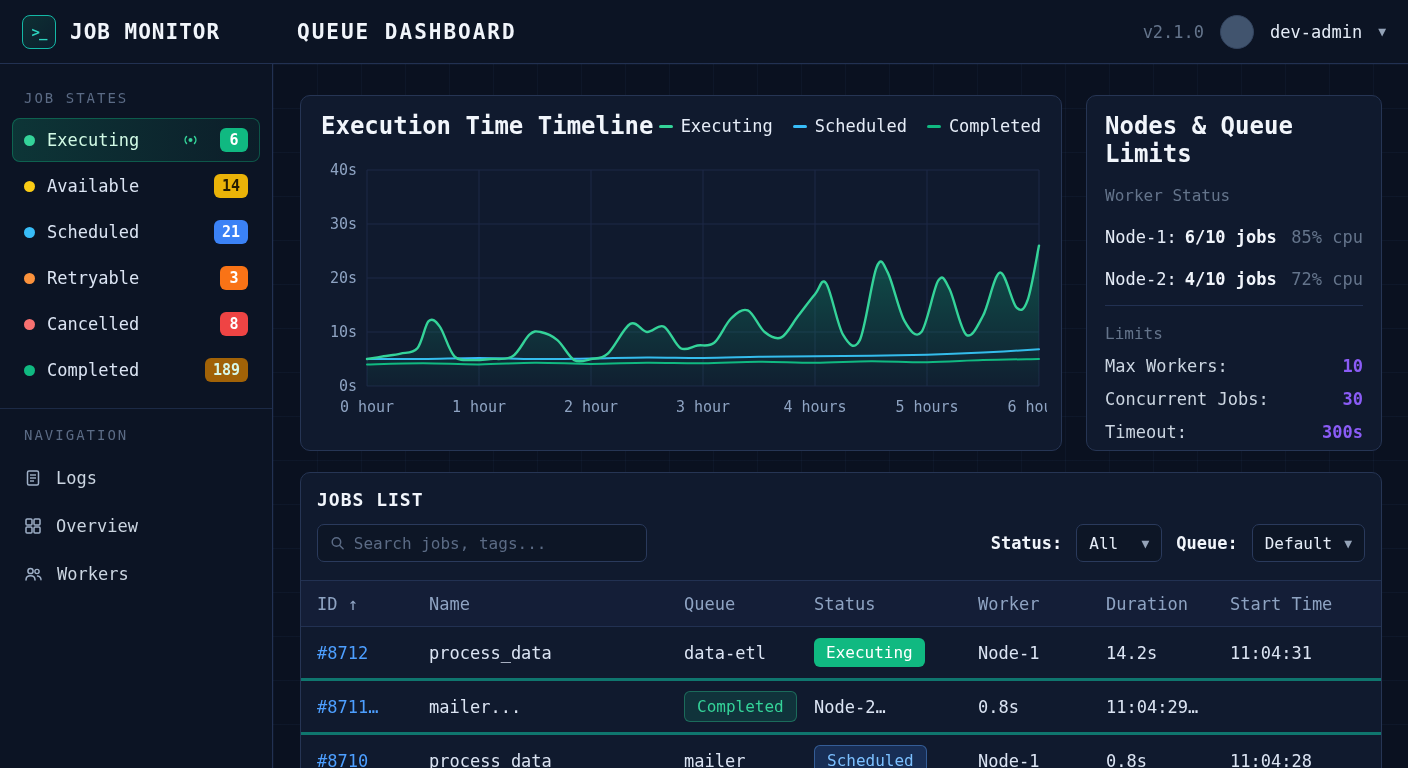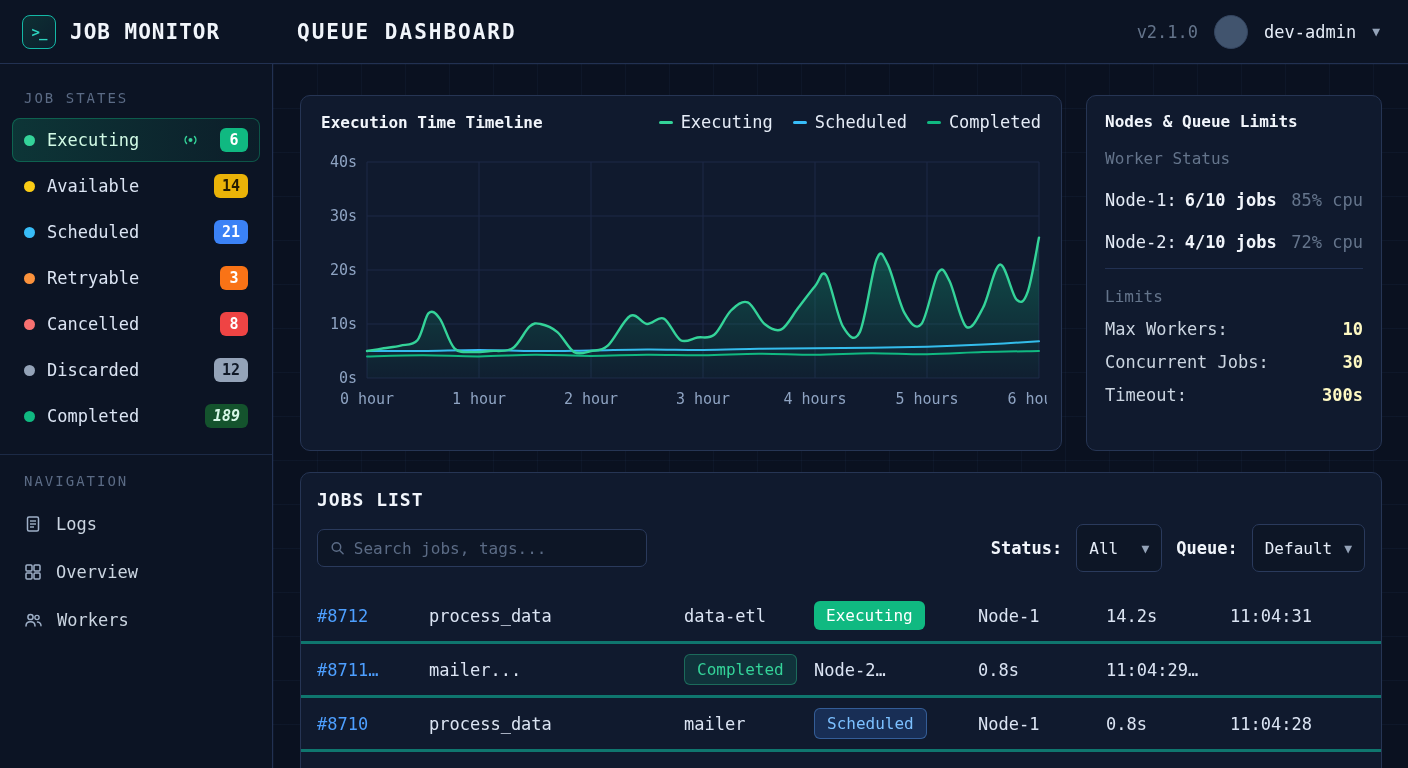--- a/index.html
+++ b/index.html
@@ -19,21 +19,21 @@
   .brand{ width:273px; display:flex; align-items:center; gap:14px; padding-left:22px; }
   .logo-box{
     width:34px; height:34px; border-radius:8px; flex:0 0 auto;
     background:linear-gradient(135deg,#0e2f33,#0c1f2e);
     border:1px solid #14b8a6; color:#2dd4bf;
     display:flex; align-items:center; justify-content:center;
     font-size:14px; font-weight:bold; letter-spacing:-1px;
   }
   .brand-title{ font-size:21px; font-weight:bold; letter-spacing:1px; color:#f1f5fb; }
   .page-title{ font-size:21px; font-weight:bold; letter-spacing:2px; margin-left:24px; color:#f1f5fb; }
-  .top-right{ margin-left:auto; display:flex; align-items:center; gap:16px; padding-right:28px; }
+  .top-right{ margin-left:auto; display:flex; align-items:center; gap:16px; padding-right:22px; }
   .version{ color:#64748b; font-size:17px; }
   .avatar{
     width:34px; height:34px; border-radius:50%;
     background:radial-gradient(circle at 38% 32%, #e8c49a 0 34%, #9a7450 55%, #41546e 58%, #2a3document 100%);
     background-color:#41546e; border:1px solid #33445f;
   }
   .username{ font-size:17px; color:#e5ecf7; }
   .chev{ color:#94a3b8; font-size:13px; }
 
   
@@ -58,21 +58,21 @@
     margin-left:auto; min-width:28px; padding:3px 8px; border-radius:6px;
     font-size:15px; font-weight:bold; text-align:center;
   }
   .state-item.active .badge{ margin-left:8px; }
   .b-executing{ background:#10b981; color:#ffffff; }
   .b-available{ background:#eab308; color:#241c02; }
   .b-scheduled{ background:#3b82f6; color:#ffffff; }
   .b-retryable{ background:#f97316; color:#ffffff; }
   .b-cancelled{ background:#ef4444; color:#ffffff; }
   .b-discarded{ background:#94a3b8; color:#101826; }
-  .b-completed{ background:#14532d; color:#d6f7e7;font-style:italic; }
+  .b-completed{ background:#a16207; color:#d6f7e7; }
   .side-divider{ border-top:1px solid #1c2a46; margin:16px 0 10px; }
   .nav-item{
     height:46px; margin:2px 12px; padding:0 12px; border-radius:8px;
     display:flex; align-items:center; gap:14px; cursor:pointer; color:#cbd5e1;
   }
   .nav-item svg{ flex:0 0 auto; }
   .nav-label{ font-size:17px; }
 
   
   .main{
@@ -84,58 +84,58 @@
     background-size:44px 44px;
   }
   .card{
     position:absolute; background:#101a2e; border:1px solid #263554; border-radius:10px;
   }
   .card-timeline{ left:27px; top:31px; width:762px; height:356px; padding:16px 20px; }
   .card-nodes{ left:813px; top:31px; width:296px; height:356px; padding:16px 18px; }
   .card-jobs{ left:27px; top:408px; width:1082px; height:430px; padding:16px 16px 0; }
 
   .card-head{ display:flex; align-items:center; }
-  .card-title{ font-size:16px; font-weight:bold; color:#f1f5fb; }
+  .card-title{ font-size:24px; font-weight:bold; color:#f1f5fb; }
   .legend{ margin-left:auto; display:flex; gap:20px; align-items:center; }
   .legend-item{ display:flex; align-items:center; gap:8px; cursor:pointer; }
   .legend-dash{ width:14px; height:3px; border-radius:2px; }
   .legend-label{ font-size:17px; color:#e5ecf7; }
   .chart-wrap{ margin-top:16px; }
   .grid{ stroke:#1d2946; stroke-width:1; }
   .tick{ fill:#8ea3c2; font-size:15px; font-family:"DejaVu Sans Mono","Liberation Mono",monospace; }
   .ty{ text-anchor:end; }
   .tx{ text-anchor:middle; }
 
   
   .sub-label{ color:#64748b; font-size:16px; margin:18px 0 10px; }
   .node-row{ display:flex; align-items:baseline; gap:8px; font-size:17px; margin:10px 0; }
   .node-name{ color:#e5ecf7;margin-top:12px; }
   .node-jobs{ color:#f1f5fb; font-weight:bold; }
   .node-cpu{ color:#64748b; margin-left:auto; }
   .nodes-divider{ border-top:1px solid #223152; margin:16px 0 2px; }
   .limit-row{ display:flex; font-size:17px; margin:13px 0; }
   .limit-label{ color:#cbd5e1; }
-  .limit-value{ margin-left:auto; color:#fef9c3; font-weight:bold; }
+  .limit-value{ margin-left:auto; color:#8b5cf6; font-weight:bold; }
 
   
   .jobs-title{ font-size:18px; font-weight:bold; letter-spacing:1px; color:#f1f5fb; }
   .jobs-controls{ display:flex; align-items:center; margin-top:14px; }
   .search-box{
     width:330px; height:38px; background:#0d1626; border:1px solid #2a3a5c; border-radius:7px;
     display:flex; align-items:center; gap:9px; padding:6px 12px;
   }
   .search-box input{
     background:transparent; border:none; outline:none; color:#dbe4f3;
     font-family:inherit; font-size:16px; width:100%;
   }
   .search-box input::placeholder{ color:#5b6b85; }
   .filters{ margin-left:auto; display:flex; align-items:center; gap:14px; }
   .filter-label{ font-size:17px; font-weight:bold; color:#f1f5fb; }
   .select{
-    height:48px; background:#0d1626; border:1px solid #2a3a5c; border-radius:7px;
+    height:38px; background:#0d1626; border:1px solid #2a3a5c; border-radius:7px;
     display:flex; align-items:center; gap:12px; padding:0 12px; cursor:pointer;
     font-size:16px; color:#e5ecf7; min-width:86px;
   }
   .select .chev{ margin-left:auto; }
   .table{ margin:18px -16px 0; }
   .t-row{
     display:grid; grid-template-columns: 112px 255px 130px 164px 128px 124px 1fr;
     align-items:center; padding:0 0 0 16px;
   }
   .t-head{
@@ -196,25 +196,20 @@
       </div>
       <div class="state-item">
         <span class="dot" style="background: rgb(251, 146, 60);"></span>
         <span class="state-label">Retryable</span>
         <span class="badge b-retryable">3</span>
       </div>
       <div class="state-item">
         <span class="dot" style="background: rgb(248, 113, 113);"></span>
         <span class="state-label">Cancelled</span>
         <span class="badge b-cancelled">8</span>
-      </div>
-      <div class="state-item">
-        <span class="dot" style="background: rgb(148, 163, 184);"></span>
-        <span class="state-label">Discarded</span>
-        <span class="badge b-discarded">12</span>
       </div>
       <div class="state-item">
         <span class="dot" style="background: rgb(16, 185, 129);"></span>
         <span class="state-label">Completed</span>
         <span class="badge b-completed">189</span>
       </div>
     </div>
   <div class="side-divider"></div>
   <div class="section-label">NAVIGATION</div>
   <div id="nav-items">
@@ -360,20 +355,29 @@
           <span class="chev">▼</span>
         </div>
         <span class="filter-label">Queue:</span>
         <div class="select">
           <span>Default</span>
           <span class="chev">▼</span>
         </div>
       </div>
     </div>
     <div class="table">
+      <div class="t-row t-head" id="table-head">
+          <div>ID ↑</div>
+          <div>Name</div>
+          <div>Queue</div>
+          <div>Status</div>
+          <div>Worker</div>
+          <div>Duration</div>
+          <div>Start Time</div>
+        </div>
       <div class="t-body" id="table-body">
           <div class="t-row">
             <div class="cell-id">#8712</div>
             <div class="cell">process_data</div>
             <div class="cell">data-etl</div>
             <div><span class="status-badge s-executing">Executing</span></div>
             <div class="cell">Node-1</div>
             <div class="cell">14.2s</div>
             <div class="cell">11:04:31</div>
           </div>

